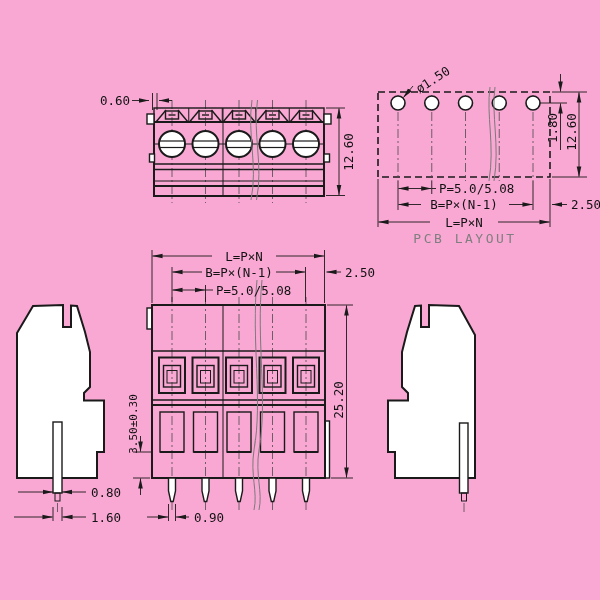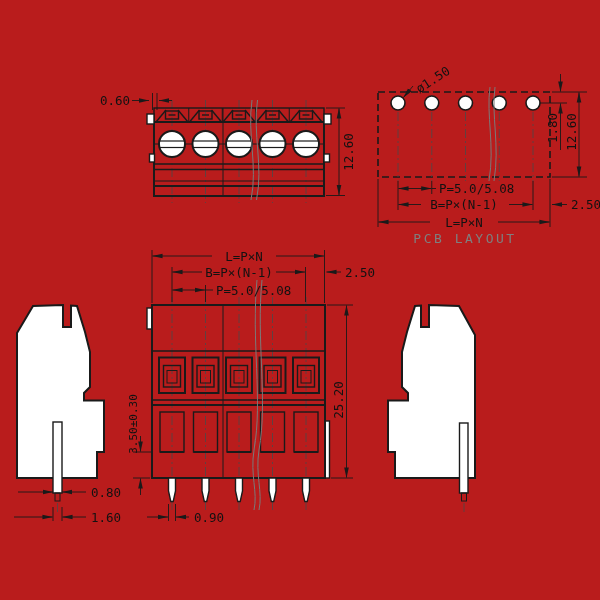--- a/index.html
+++ b/index.html
@@ -1,16 +1,16 @@
 <!DOCTYPE html>
 <html><head>
 <meta charset="utf-8">
 <style>
   html,body{margin:0;padding:0;background:#fff;}
-  .stage{width:600px;height:600px;background:#b91c1c;position:relative;font-family:"DejaVu Sans Mono",monospace;}
+  .stage{width:600px;height:600px;background:#f9a8d4;position:relative;font-family:"DejaVu Sans Mono",monospace;}
   svg text{fill:#121212;}
   .dim{font:12.5px "DejaVu Sans Mono",monospace;}
   .dims{font:11px "DejaVu Sans Mono",monospace;}
   .caption{font:13px "DejaVu Sans Mono",monospace;letter-spacing:2.5px;fill:#7f7f7f;}
   .ln{stroke:#1a1a1a;stroke-width:1;fill:none;}
   .ln-th{stroke:#1a1a1a;stroke-width:2;fill:none;}
   .ln-md{stroke:#1a1a1a;stroke-width:1.4;fill:none;}
   .ln-fill{stroke:#1a1a1a;stroke-width:2;fill:#ffffff;}
   .ln-fill-md{stroke:#1a1a1a;stroke-width:1.4;fill:#ffffff;}
   .ext{stroke:#1a1a1a;stroke-width:.9;fill:none;}

